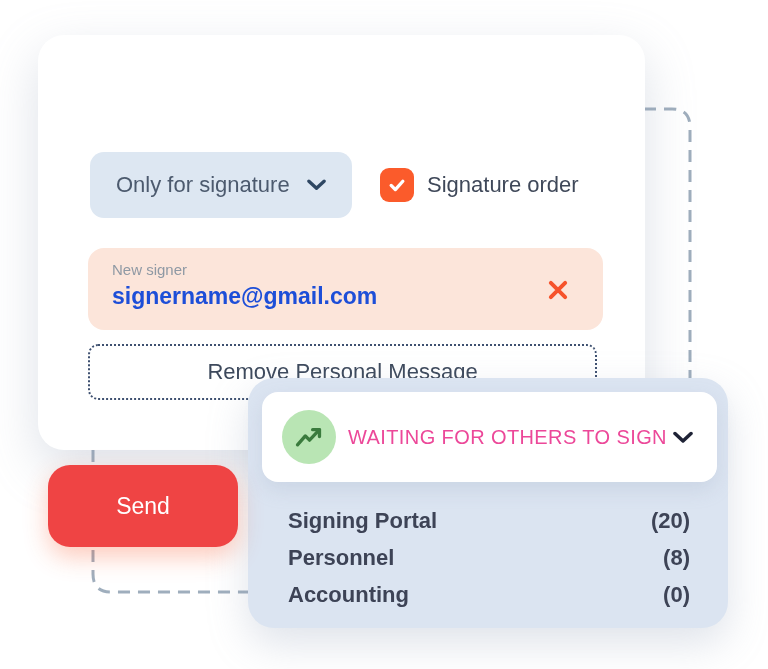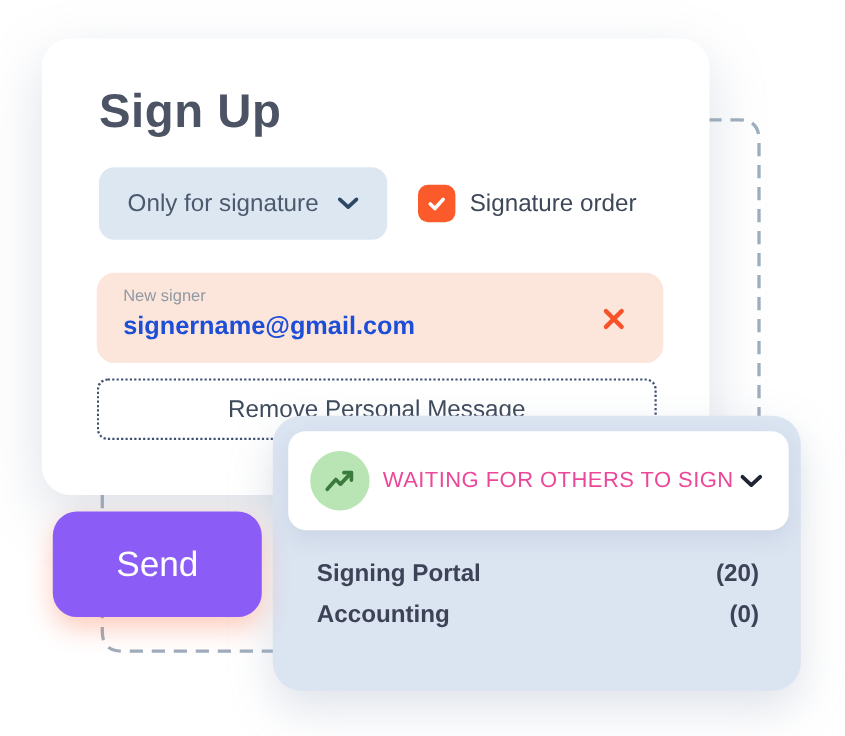--- a/index.html
+++ b/index.html
@@ -53,24 +53,24 @@
   }
 
   .remove-btn {
     position:absolute; left:50px; top:309px; width:509px; height:56px;
     background:transparent; border:2px dotted #3E5070; border-radius:10px;
     display:flex; align-items:center; justify-content:center; cursor:pointer;
     font-family:inherit; font-size:22px; color:#3D495C;
   }
 
   .send-btn {
-    position:absolute; left:48px; top:465px; width:190px; height:96px;
-    background:#8b5cf6; border:none; border-radius:22px; z-index:3;
+    position:absolute; left:48px; top:465px; width:190px; height:82px;
+    background:#ef4444; border:none; border-radius:22px; z-index:3;
     display:flex; align-items:center; justify-content:center; cursor:pointer;
-    font-family:inherit; font-size:32px; font-weight:500; color:#ffffff;
+    font-family:inherit; font-size:23px; font-weight:500; color:#ffffff;
     box-shadow:0 10px 24px rgba(249,84,37,0.30);
   }
 
   
   .status-panel {
     position:absolute; left:248px; top:378px; width:480px; height:250px;
     background:#DBE4F1; border-radius:26px; z-index:2;
     box-shadow:0 16px 40px rgba(141,155,180,0.28);
   }
   .status-card {
@@ -99,21 +99,20 @@
 </head>
 <body>
 
 <svg class="decor" viewBox="0 0 768 669" aria-hidden="true">
   <path d="M644 109 L672 109 Q690 109 690 127 L690 382" fill="none" stroke="#9FAEBD" stroke-width="3" stroke-dasharray="12 8"></path>
   <path d="M93 450 L93 574 Q93 592 111 592 L252 592" fill="none" stroke="#9FAEBD" stroke-width="3" stroke-dasharray="12 8"></path>
 </svg>
 
 <section class="signup-card">
 
-  <h1 class="page-title">Sign Up</h1>
 
   <div class="dropdown">
     <span class="dropdown-value">Only for signature</span>
     <svg class="chev" width="19" height="12" viewBox="0 0 20 12">
       <path d="M2 2 L10 9.5 L18 2" fill="none" stroke="#2E4763" stroke-width="3.5" stroke-linecap="round" stroke-linejoin="round"></path>
     </svg>
   </div>
 
   <div class="checkbox-row">
     <span class="checkbox">
@@ -158,18 +157,22 @@
       <path d="M2 2 L10 9.5 L18 2" fill="none" stroke="#1F2336" stroke-width="3.5" stroke-linecap="round" stroke-linejoin="round"></path>
     </svg>
   </div>
 
   <div class="folder-list">
     <div class="folder-row">
       <span class="folder-name">Signing Portal</span>
       <span class="folder-count">(20)</span>
     </div>
     <div class="folder-row">
+      <span class="folder-name">Personnel</span>
+      <span class="folder-count">(8)</span>
+    </div>
+    <div class="folder-row">
       <span class="folder-name">Accounting</span>
       <span class="folder-count">(0)</span>
     </div>
   </div>
 
 </section>
 
 </body></html>

